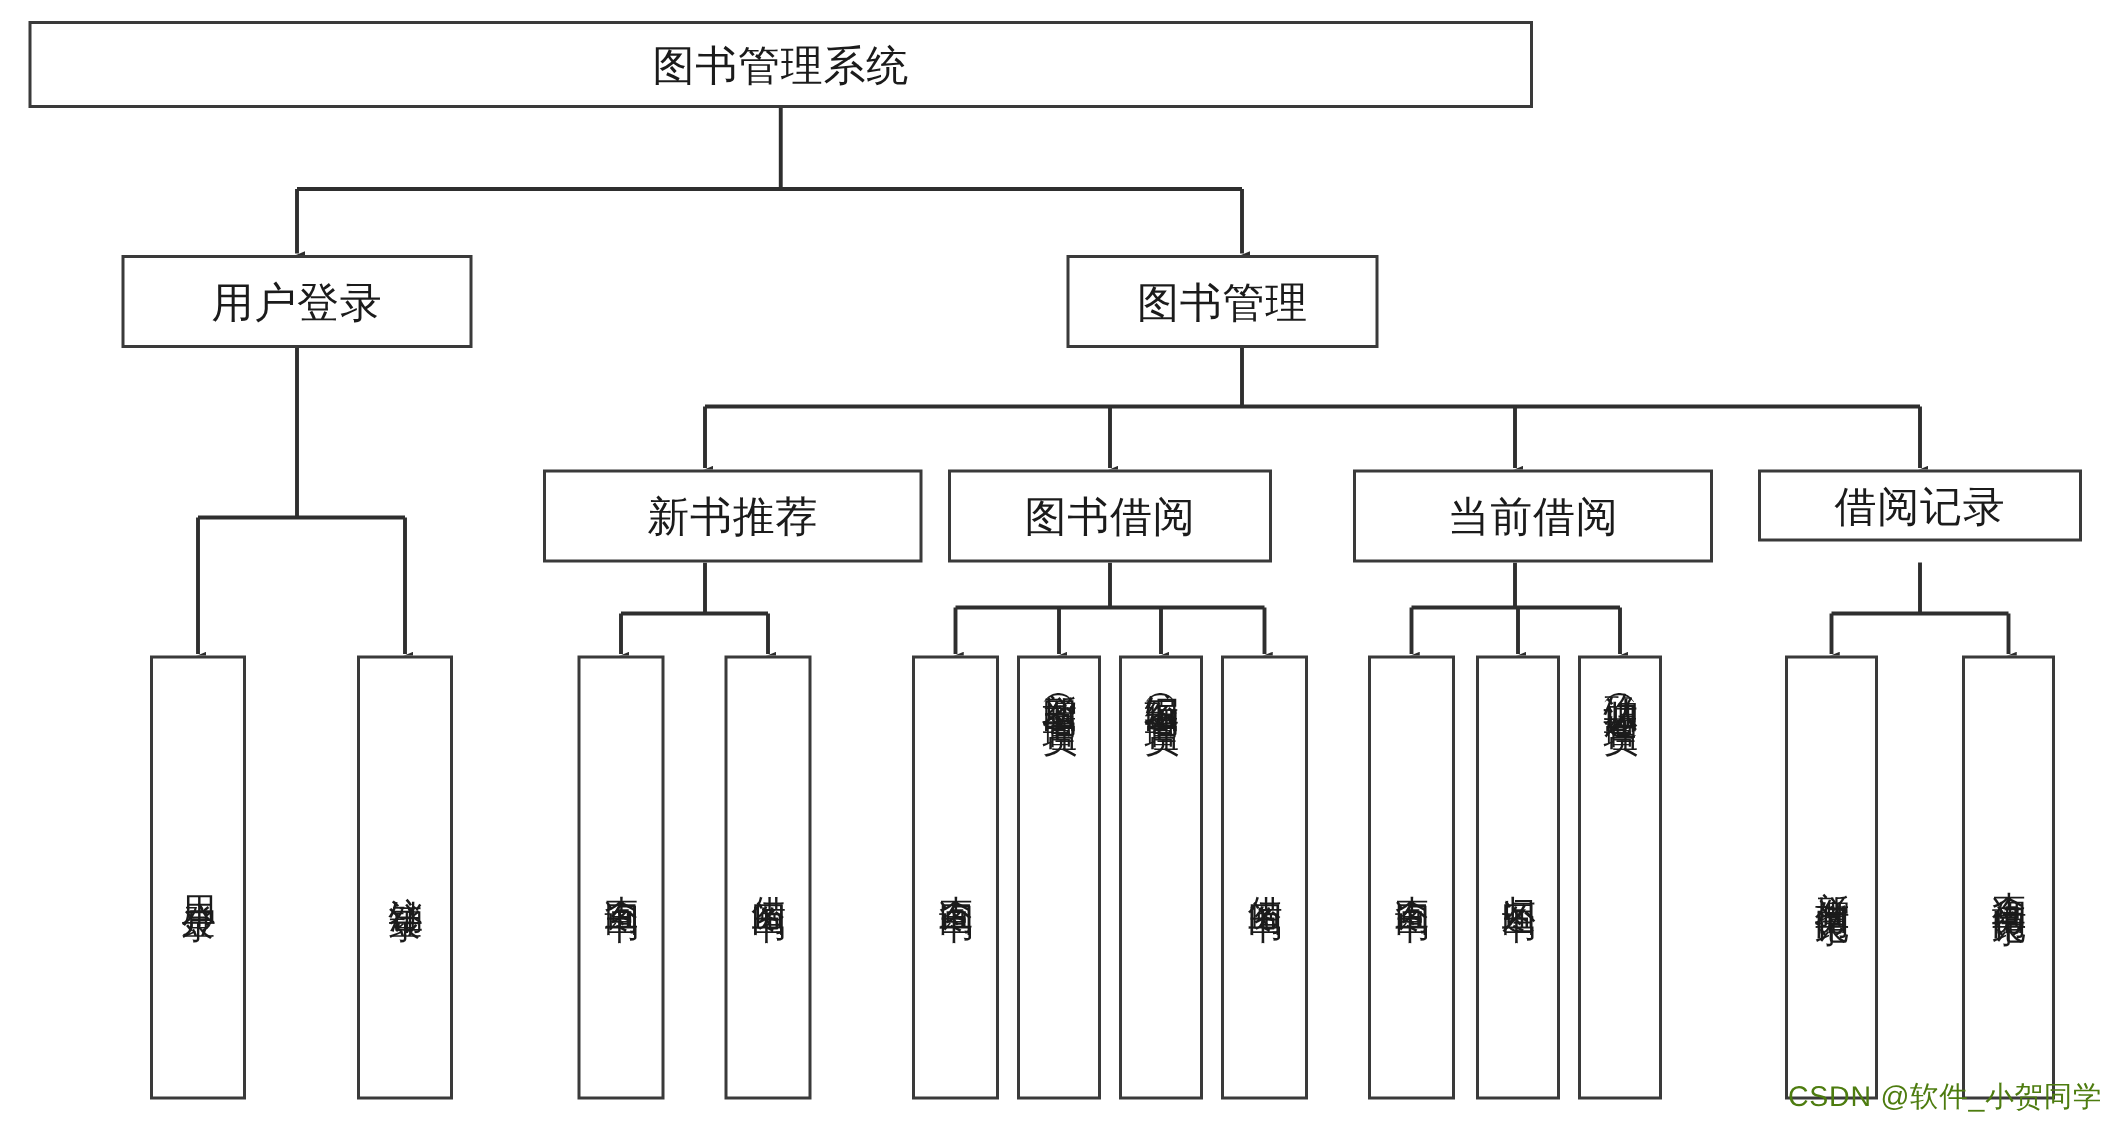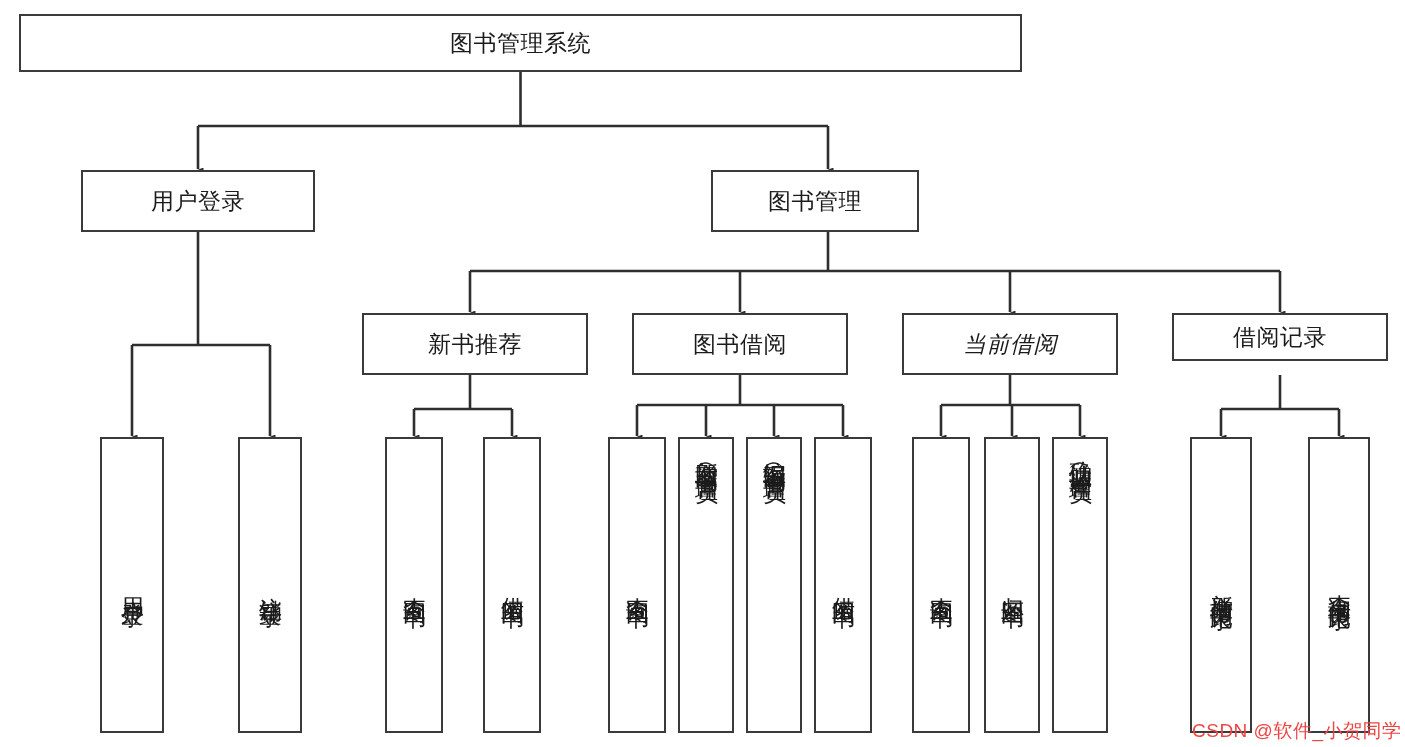--- a/index.html
+++ b/index.html
@@ -29,21 +29,21 @@
     position: absolute;
     box-sizing: border-box;
     background: #ffffff;
     border: 2.5px solid #3a3a3a;
     display: flex;
     align-items: center;
     justify-content: center;
     color: #1b1b1b;
   }
   .node-label {
-    font-size: 23px;
+    font-size: 28px;
     line-height: 1.25;
     letter-spacing: 0.5px;
     white-space: nowrap;
     color: #1b1b1b;
   }
   
   .node.leaf {
     align-items: center;
     justify-content: center;
     padding: 4px 0;
@@ -57,21 +57,21 @@
     letter-spacing: 3px;
     max-height: 100%;
     text-align: center;
   }
   .node.leaf.tall-text .node-label {
     align-self: flex-start;
   }
   .watermark {
     position: absolute;
     font-size: 19px;
-    color: #ef4444;
+    color: #4d7c0f;
     white-space: nowrap;
     letter-spacing: 0.5px;
   }
 </style>
 </head>
 <body>
 
 <div id="canvas">
 
   <svg id="wires" viewBox="0 0 1405 747" xmlns="http://www.w3.org/2000/svg">
@@ -120,27 +120,27 @@
   <div id="nodes-layer">
       <div class="node root" style="left: 19px; top: 14px; width: 1003px; height: 58px;">
         <span class="node-label">图书管理系统</span>
       </div>
       <div class="node lvl2" style="left: 81px; top: 170px; width: 234px; height: 62px;">
         <span class="node-label">用户登录</span>
       </div>
       <div class="node lvl2" style="left: 711px; top: 170px; width: 208px; height: 62px;">
         <span class="node-label">图书管理</span>
       </div>
-      <div class="node lvl3" style="left: 362px; top: 313px; width: 226px; height: 62px;">
+      <div class="node lvl3" style="left: 362px; top: 313px; width: 253px; height: 62px;">
         <span class="node-label">新书推荐</span>
       </div>
       <div class="node lvl3" style="left: 632px; top: 313px; width: 216px; height: 62px;">
         <span class="node-label">图书借阅</span>
       </div>
-      <div class="node lvl3" style="left: 902px; top: 313px; width: 216px; height: 62px; font-style: italic;">
+      <div class="node lvl3" style="left: 902px; top: 313px; width: 240px; height: 62px;">
         <span class="node-label">当前借阅</span>
       </div>
       <div class="node lvl3" style="left: 1172px; top: 313px; width: 216px; height: 48px;">
         <span class="node-label">借阅记录</span>
       </div>
       <div class="node leaf" style="left: 100px; top: 437px; width: 64px; height: 296px;">
         <span class="node-label">用户登录</span>
       </div>
       <div class="node leaf" style="left: 238px; top: 437px; width: 64px; height: 296px;">
         <span class="node-label">注销登录</span>

